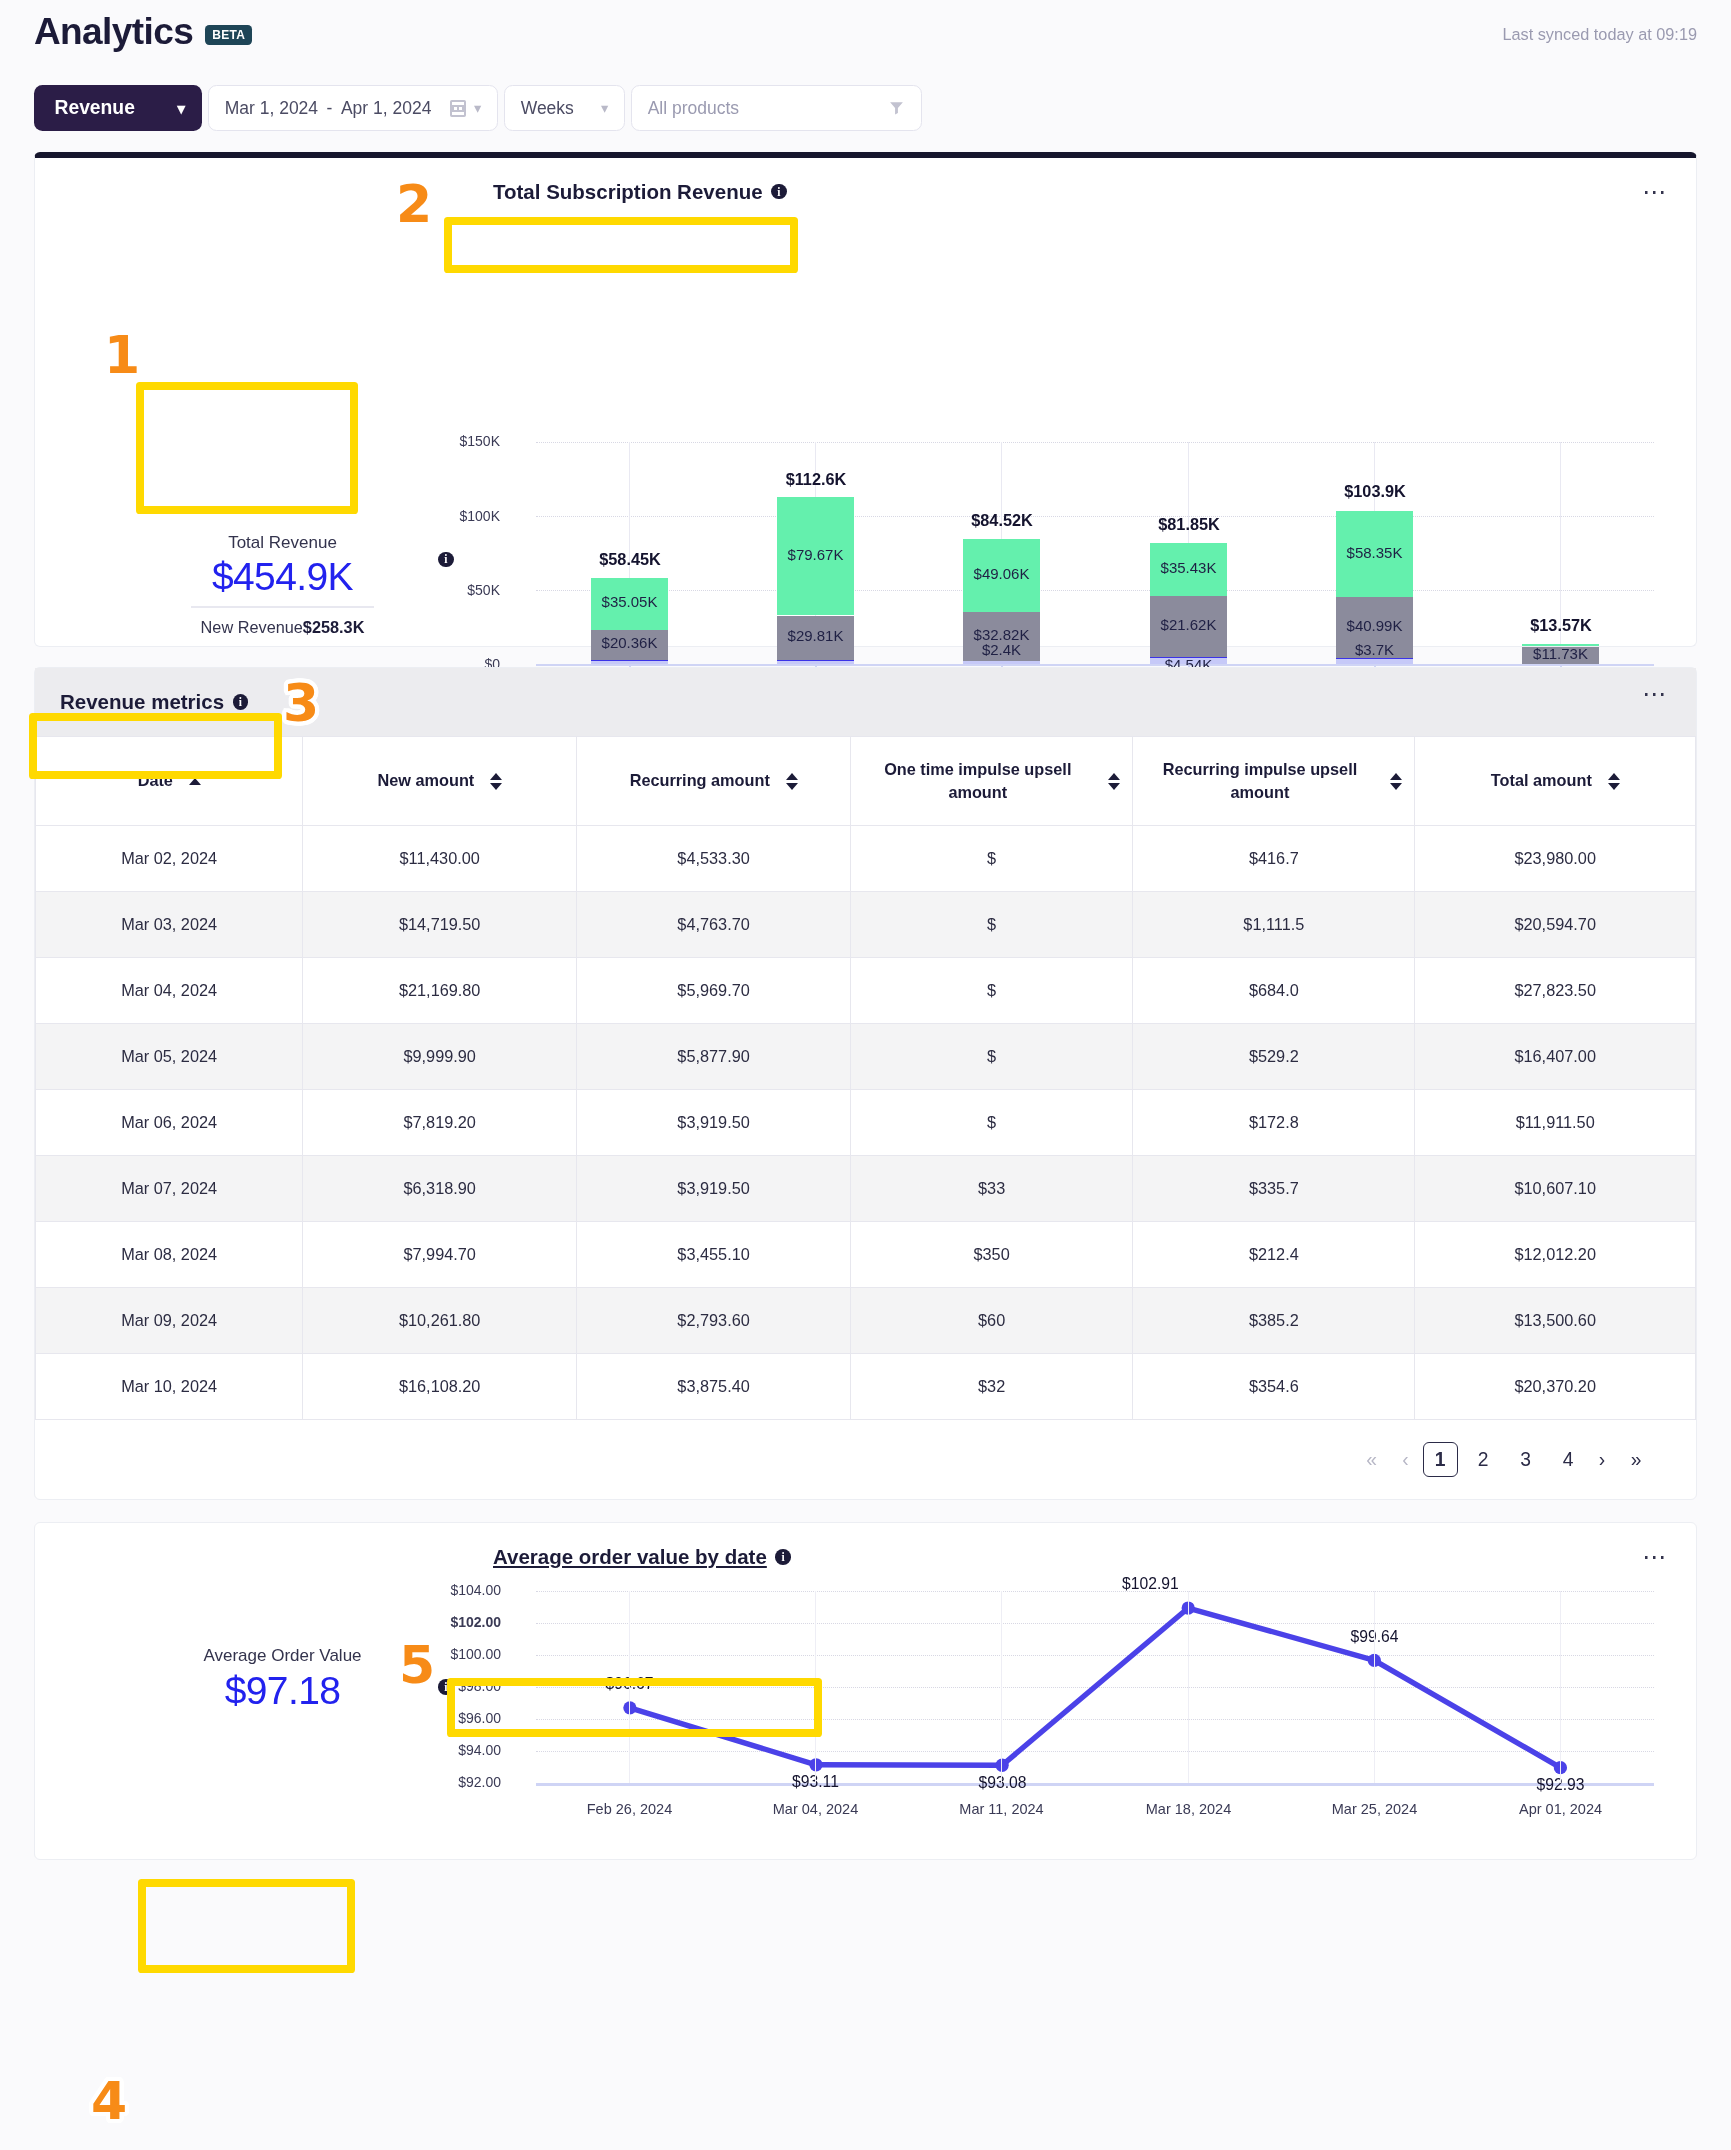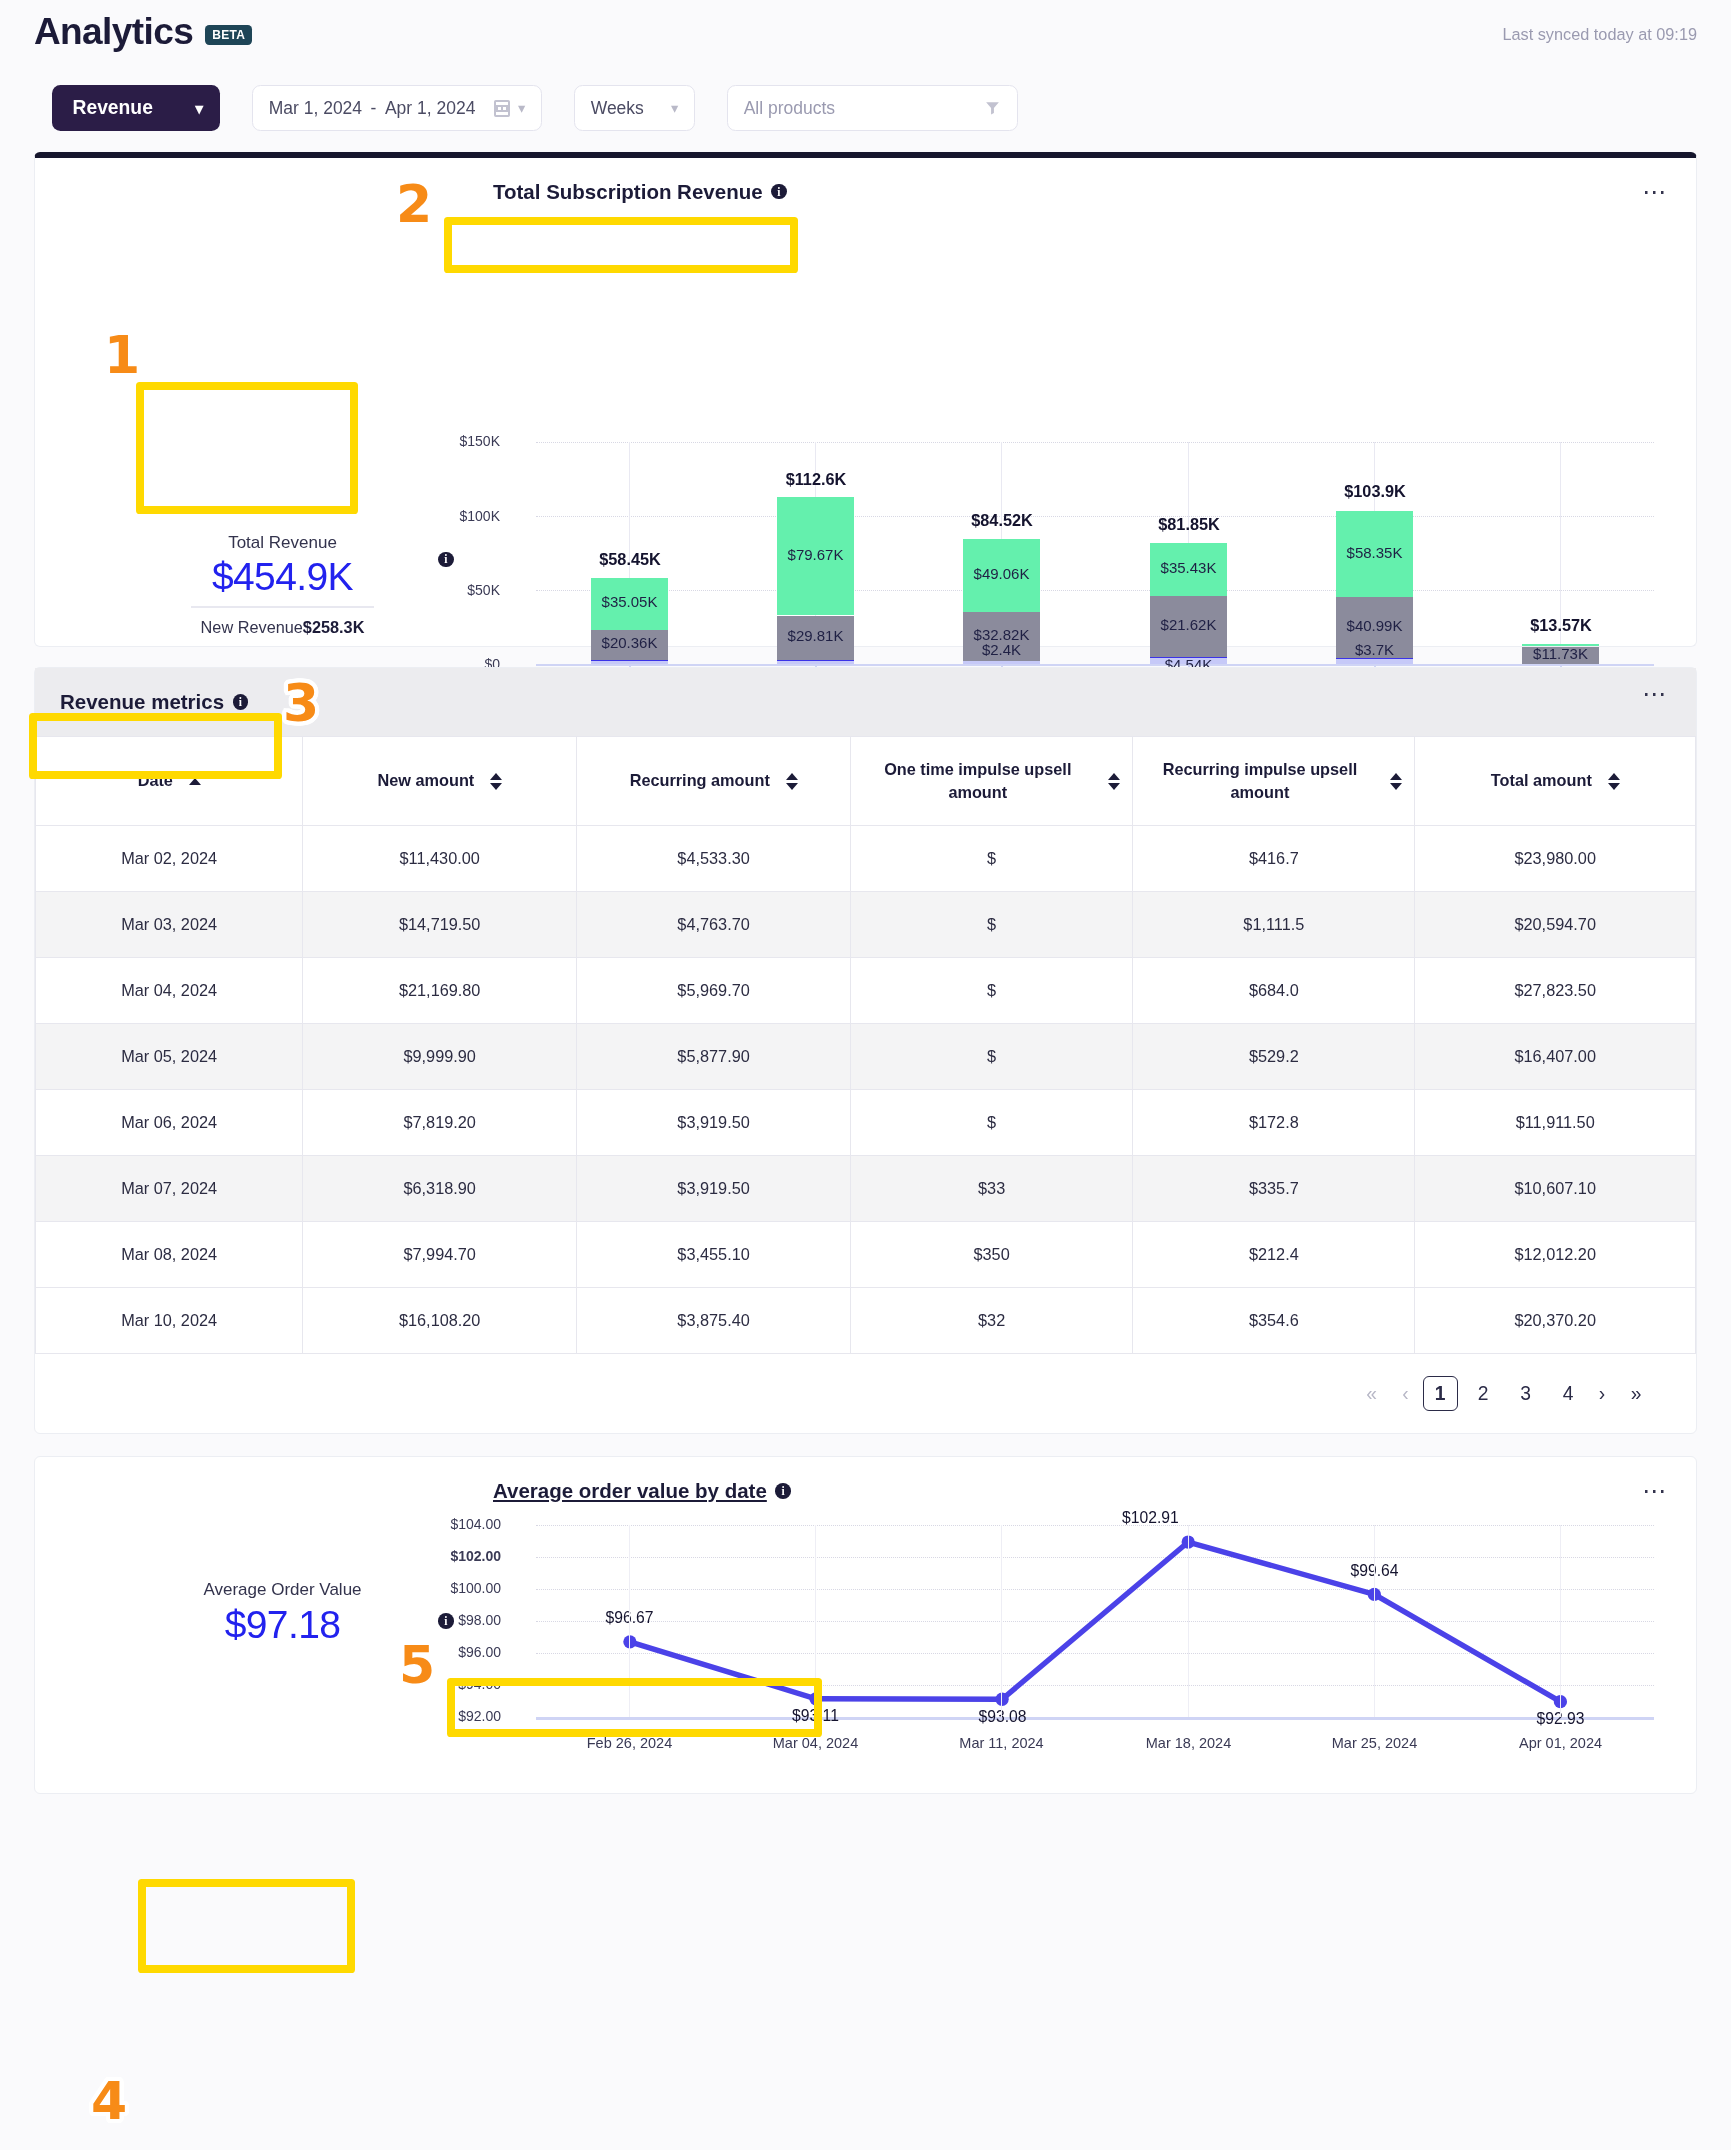--- a/index.html
+++ b/index.html
@@ -23,21 +23,21 @@
     background: #1e4557; color: #fff; font-size: 12px; font-weight: bold;
     padding: 3.6px 7.2px 3px 7.2px; border-radius: 4.2px; letter-spacing: 0.3px;
     position: relative; top: 2.4px;
   }
   .sync-text {
     position: absolute; right: 34px; top: 25px;
     font-size: 16.3px; color: #9a9ab0;
   }
 
   
-  .filter-bar { display: flex; align-items: flex-end; gap: 32px; margin-top: 33px; margin-left: 18px; }
+  .filter-bar { display: flex; align-items: flex-end; gap: 6px; margin-top: 33px; }
   .metric-select {
     background: #2b1d47; color: #fff; border-radius: 8.5px;
     height: 46px; min-width: 168px; display: flex; align-items: center;
     justify-content: space-between; padding: 0 17px 0 20.5px;
     font-size: 19.3px; font-weight: bold; cursor: pointer;
   }
   .metric-select .caret { font-size: 15.7px; margin-left: 13.3px; }
   .pill {
     background: #fff; border: 1.2px solid #e4e4ee; border-radius: 8.5px;
     height: 46px; display: flex; align-items: center; padding: 0 15.7px;
@@ -439,20 +439,28 @@
           <td>$10,607.10</td>
         </tr>
         <tr>
           <td>Mar 08, 2024</td>
           <td>$7,994.70</td>
           <td>$3,455.10</td>
           <td>$350</td>
           <td>$212.4</td>
           <td>$12,012.20</td>
         </tr>
+        <tr class="alt">
+          <td>Mar 09, 2024</td>
+          <td>$10,261.80</td>
+          <td>$2,793.60</td>
+          <td>$60</td>
+          <td>$385.2</td>
+          <td>$13,500.60</td>
+        </tr>
         <tr>
           <td>Mar 10, 2024</td>
           <td>$16,108.20</td>
           <td>$3,875.40</td>
           <td>$32</td>
           <td>$354.6</td>
           <td>$20,370.20</td>
         </tr>
       </tbody>
   </table>

